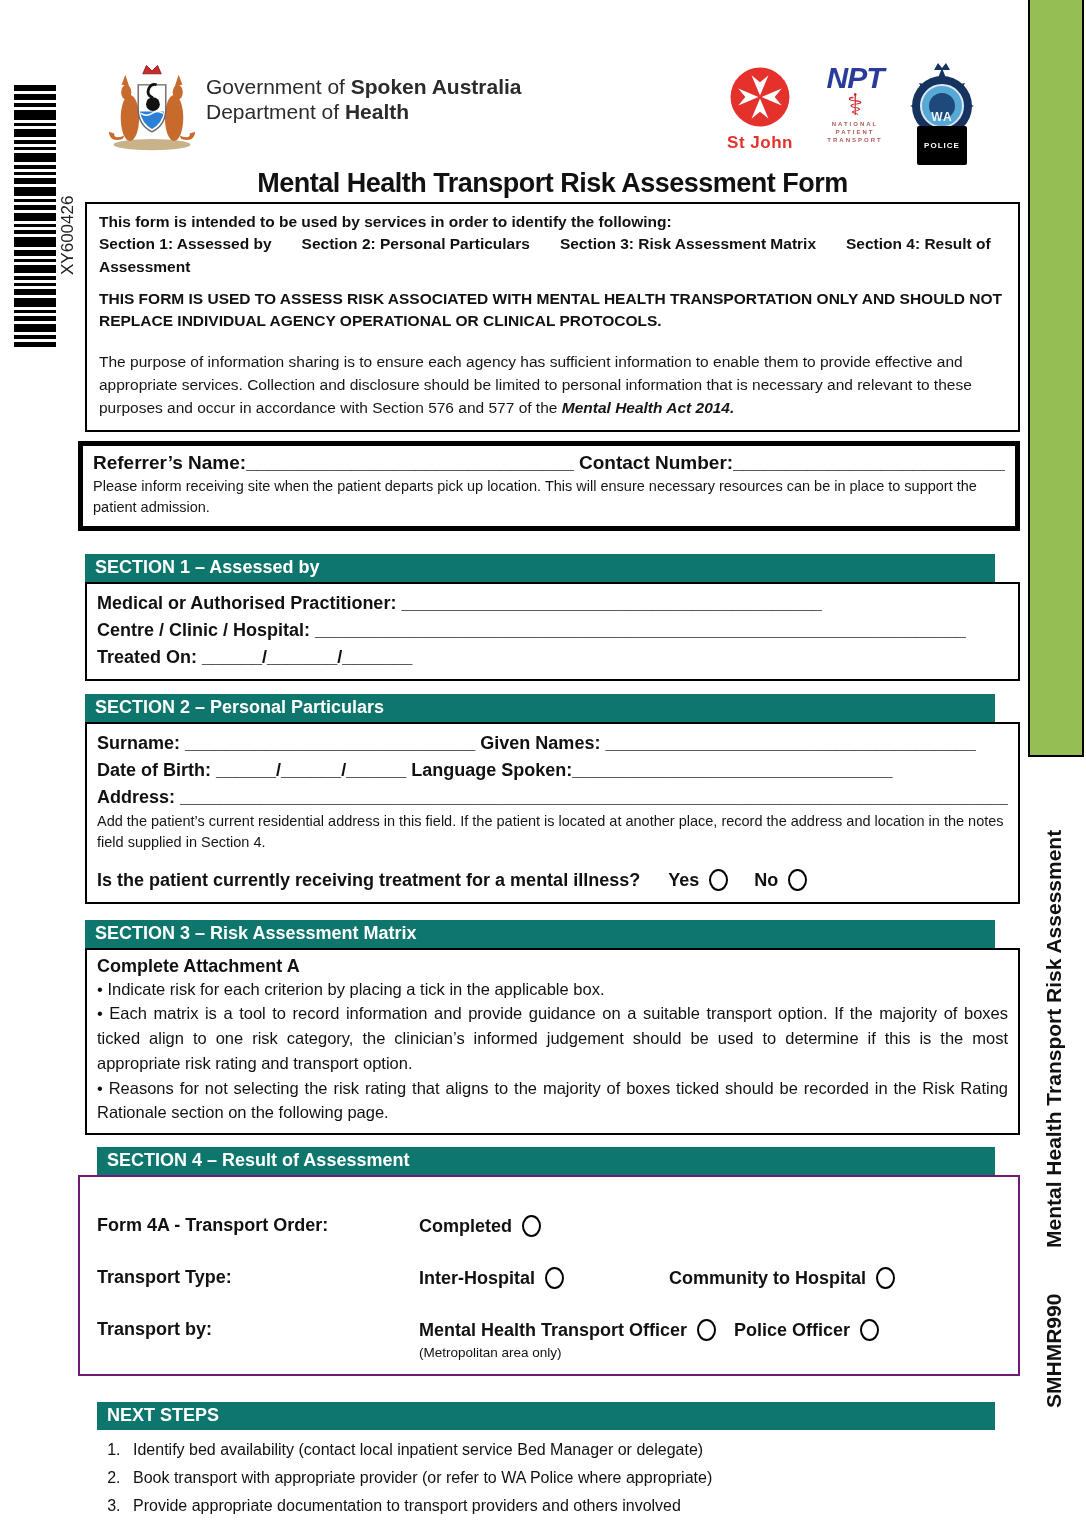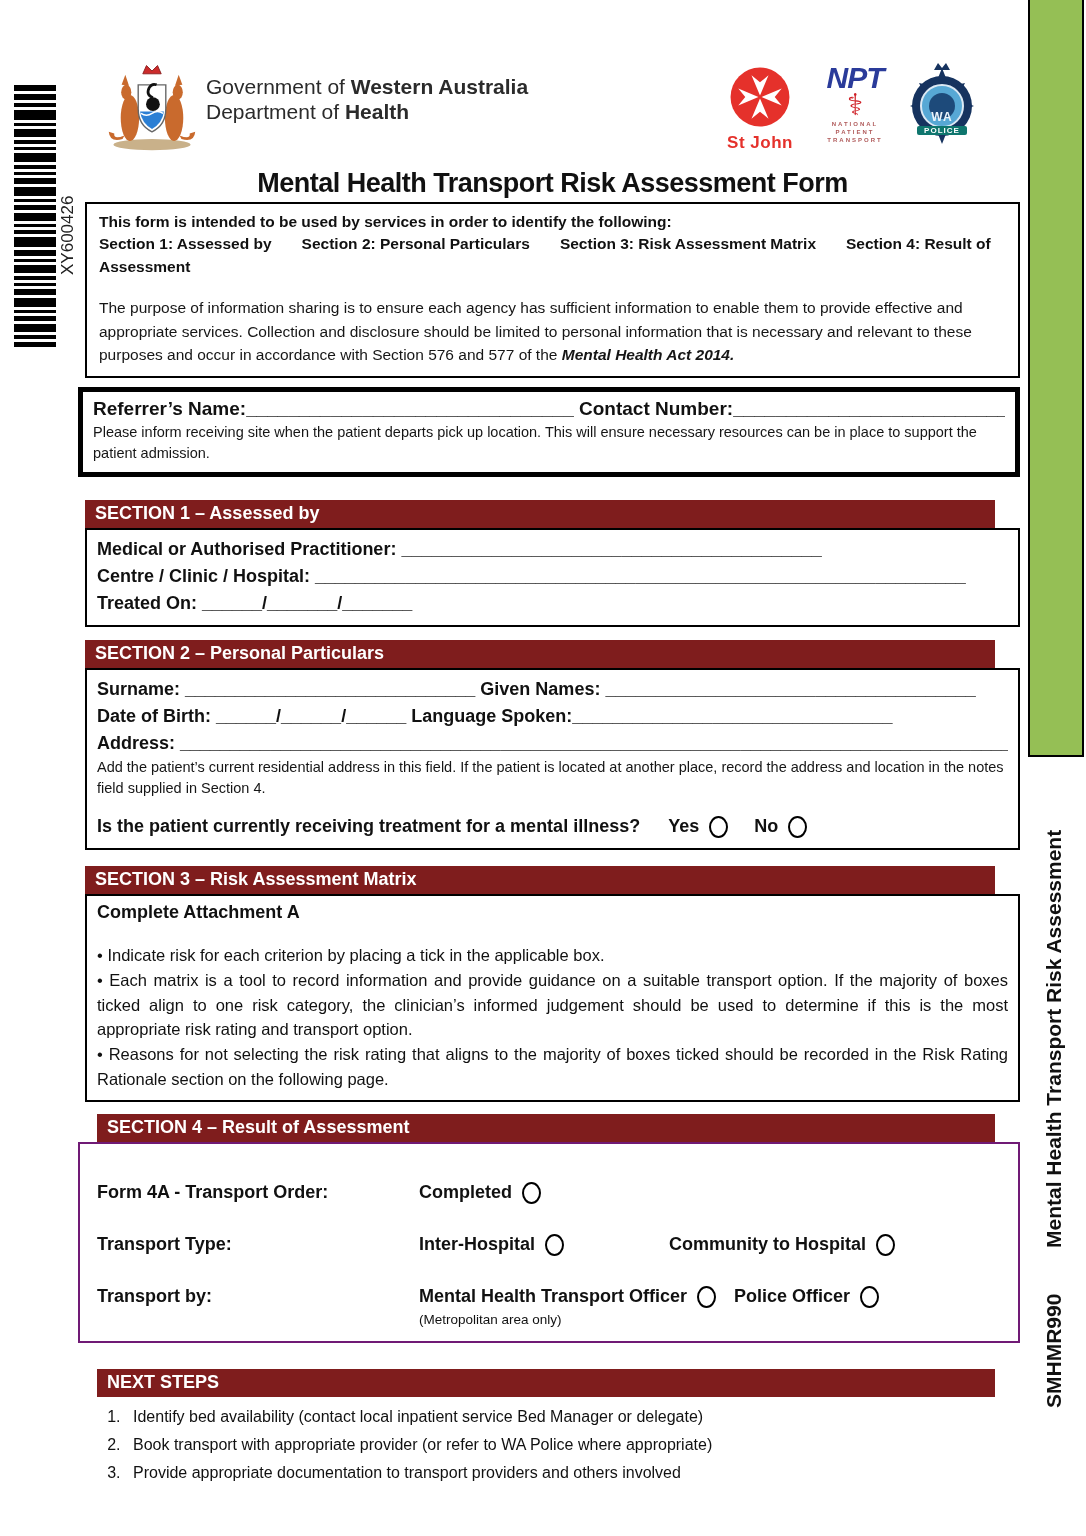--- a/index.html
+++ b/index.html
@@ -20,51 +20,51 @@
   .coa { position:absolute; left:106px; top:60px; }
   .gov-text { position:absolute; left:206px; top:74px; font-size:21px; color:#2b2b2b; line-height:1.2; }
   .logo-stjohn { position:absolute; left:718px; top:66px; width:84px; text-align:center; }
   .stjohn-label { font-size:17px; font-weight:bold; color:#e5312b; margin-top:1px; letter-spacing:.5px; }
   .logo-npt { position:absolute; left:810px; top:64px; width:90px; text-align:center; }
   .npt-word { font-size:30px; font-weight:bold; color:#2a3b9a; font-style:italic; letter-spacing:-1px; line-height:.9; }
   .npt-cad { font-size:30px; color:#cf2027; line-height:.95; }
   .npt-sub { font-size:6px; letter-spacing:2px; color:#b05a5a; font-weight:bold; line-height:1.4; }
   .logo-police { position:absolute; left:906px; top:60px; width:72px; height:96px; }
   .police-wa { position:absolute; left:0; right:0; top:50px; text-align:center; color:#eaf4fb; font-size:12px; font-weight:bold; letter-spacing:1px; }
-  .police-band { position:absolute; left:11px; right:11px; top:66px; background:#0f766e; color:#fff; font-size:8px;
-                 font-weight:bold; text-align:center; letter-spacing:1px; padding:0 0; border-radius:2px; }
+  .police-band { position:absolute; left:11px; right:11px; top:66px; background:#000000; color:#fff; font-size:8px;
+                 font-weight:bold; text-align:center; letter-spacing:1px; padding:15px 0; border-radius:2px; }
 
   
   .col { position:absolute; left:85px; top:168px; width:935px; }
   .form-title { text-align:center; font-size:27px; font-weight:bold; letter-spacing:-.5px; }
 
   .intro-box { border:2px solid #000; margin-top:3px; padding:7px 12px 10px 12px; }
   .intro-b { font-size:15.5px; font-weight:bold; line-height:1.45; }
   .intro-secs span { margin-right:30px; }
   .intro-secs span:last-child { margin-right:0; }
   .intro-caps { font-size:15.5px; font-weight:bold; margin-top:10px; line-height:1.4; }
   .intro-purpose { font-size:15.5px; margin-top:18px; line-height:1.5; color:#161616; }
   .intro-purpose .act { font-weight:bold; font-style:italic; }
 
   .referrer-box { border:5px solid #000; margin-top:9px; margin-left:-7px; width:calc(100% + 7px); padding:6px 10px 8px 10px; }
   .referrer-line { font-size:19px; font-weight:bold; white-space:nowrap; overflow:hidden; }
   .referrer-note { font-size:14.5px; line-height:1.45; margin-top:2px; color:#161616; }
 
-  .sec-bar { background:#7f1d1d; color:#fff; font-size:18px; font-weight:bold; padding:3px 10px 4px 10px; width:910px; }
+  .sec-bar { background:#0f766e; color:#fff; font-size:18px; font-weight:bold; padding:3px 10px 4px 10px; width:910px; }
   .sec-bar.inset { margin-left:12px; width:898px; }
   .sec-box { border:2px solid #000; padding:6px 10px 8px 10px; }
   .fline { font-size:18px; font-weight:bold; line-height:1.5; white-space:nowrap; overflow:hidden; }
   .fnote { font-size:14.5px; line-height:1.45; color:#161616; }
 
   .s1 { margin-top:23px; }
   .s2 { margin-top:13px; }
   .s2 .question { margin-top:14px; display:flex; align-items:center; }
   .s3 { margin-top:16px; }
   .s3 .sub { font-size:18px; font-weight:bold; }
-  .s3 ul { list-style:none; margin-top:20px; }
+  .s3 ul { list-style:none; margin-top:0; }
   .s3 li { font-size:16.5px; line-height:1.5; text-align:justify; padding-left:0; }
   .s3 li::before { content:"\2022  "; }
   .s4 { margin-top:12px; }
   .s4-box { border:2px solid #701a75; margin-left:-7px; width:calc(100% + 7px); padding:38px 10px 14px 17px; }
   .s4-row { display:flex; margin-bottom:30px; }
   .s4-row:last-child { margin-bottom:0; }
   .s4-label { width:322px; font-size:18px; font-weight:bold; }
   .s4-opts { display:flex; align-items:flex-start; font-size:18px; font-weight:bold; }
   .opt { display:flex; align-items:center; }
   .circle { display:inline-block; width:19px; height:22px; border:2px solid #000; border-radius:50%; margin-left:10px; }
@@ -135,21 +135,21 @@
     </g>
     <path d="M40,15 l4,-9 l6,6 l6,-6 l4,9 Z" fill="#cc2b2b" stroke="#8a1d1d" stroke-width="1"></path>
     <path d="M35,27 h30 v26 q0 18 -15 25 q-15 -7 -15 -25 Z" fill="#fff" stroke="#666" stroke-width="1.5"></path>
     <path d="M37,56 h26 q-2,13 -13,19 q-11,-6 -13,-19 Z" fill="#2b7fd4"></path>
     <path d="M38,58 q6,4 12,0 q6,-4 12,0" fill="none" stroke="#fff" stroke-width="1.5"></path>
     <circle cx="51" cy="48" r="7.5" fill="#111"></circle>
     <path d="M51,41 q-8,-3 -4,-11 q3,-5 8,-3" fill="none" stroke="#111" stroke-width="3"></path>
   </svg>
 
   <div class="gov-text">
-    <div><span>Government of </span><b>Western Australia</b></div>
+    <div><span>Government of </span><b>Spoken Australia</b></div>
     <div><span>Department of </span><b>Health</b></div>
   </div>
 
   <div class="logo-stjohn">
     <svg width="62" height="62" viewBox="0 0 80 80" aria-hidden="true">
       <circle cx="40" cy="40" r="38" fill="#e5312b"></circle>
       <g fill="#fff">
         <polygon points="40,38 29,12 40,21 51,12"></polygon>
         <polygon points="40,42 29,68 40,59 51,68"></polygon>
         <polygon points="38,40 12,29 21,40 12,51"></polygon>
@@ -190,20 +190,21 @@
 
   <div class="col">
 
     <div class="form-title">Mental Health Transport Risk Assessment Form</div>
 
     <div class="intro-box">
       <div class="intro-b">This form is intended to be used by  services in order to identify the following:</div>
       <div class="intro-b intro-secs">
         <span>Section 1: Assessed by</span><span>Section 2: Personal Particulars</span><span>Section 3: Risk Assessment Matrix</span><span>Section 4: Result of Assessment</span>
       </div>
+      <div class="intro-caps">THIS FORM IS USED TO ASSESS RISK ASSOCIATED WITH MENTAL HEALTH TRANSPORTATION ONLY AND SHOULD NOT REPLACE INDIVIDUAL AGENCY OPERATIONAL OR CLINICAL PROTOCOLS.</div>
       <div class="intro-purpose"><span>The purpose of information sharing is to ensure each agency has sufficient information to enable them to provide effective and appropriate services. Collection and disclosure should be limited to personal information that is necessary and relevant to these purposes and occur in accordance with Section 576 and 577 of the </span><span class="act">Mental Health Act 2014.</span></div>
     </div>
 
     <div class="referrer-box">
       <div class="referrer-line">
         <span>Referrer’s Name:</span><span>_______________________________</span><span> Contact Number:</span><span>__________________________</span>
       </div>
       <div class="referrer-note">Please inform receiving site when the patient departs pick up location. This will ensure necessary resources can be in place to support the patient admission.</div>
     </div>
 

